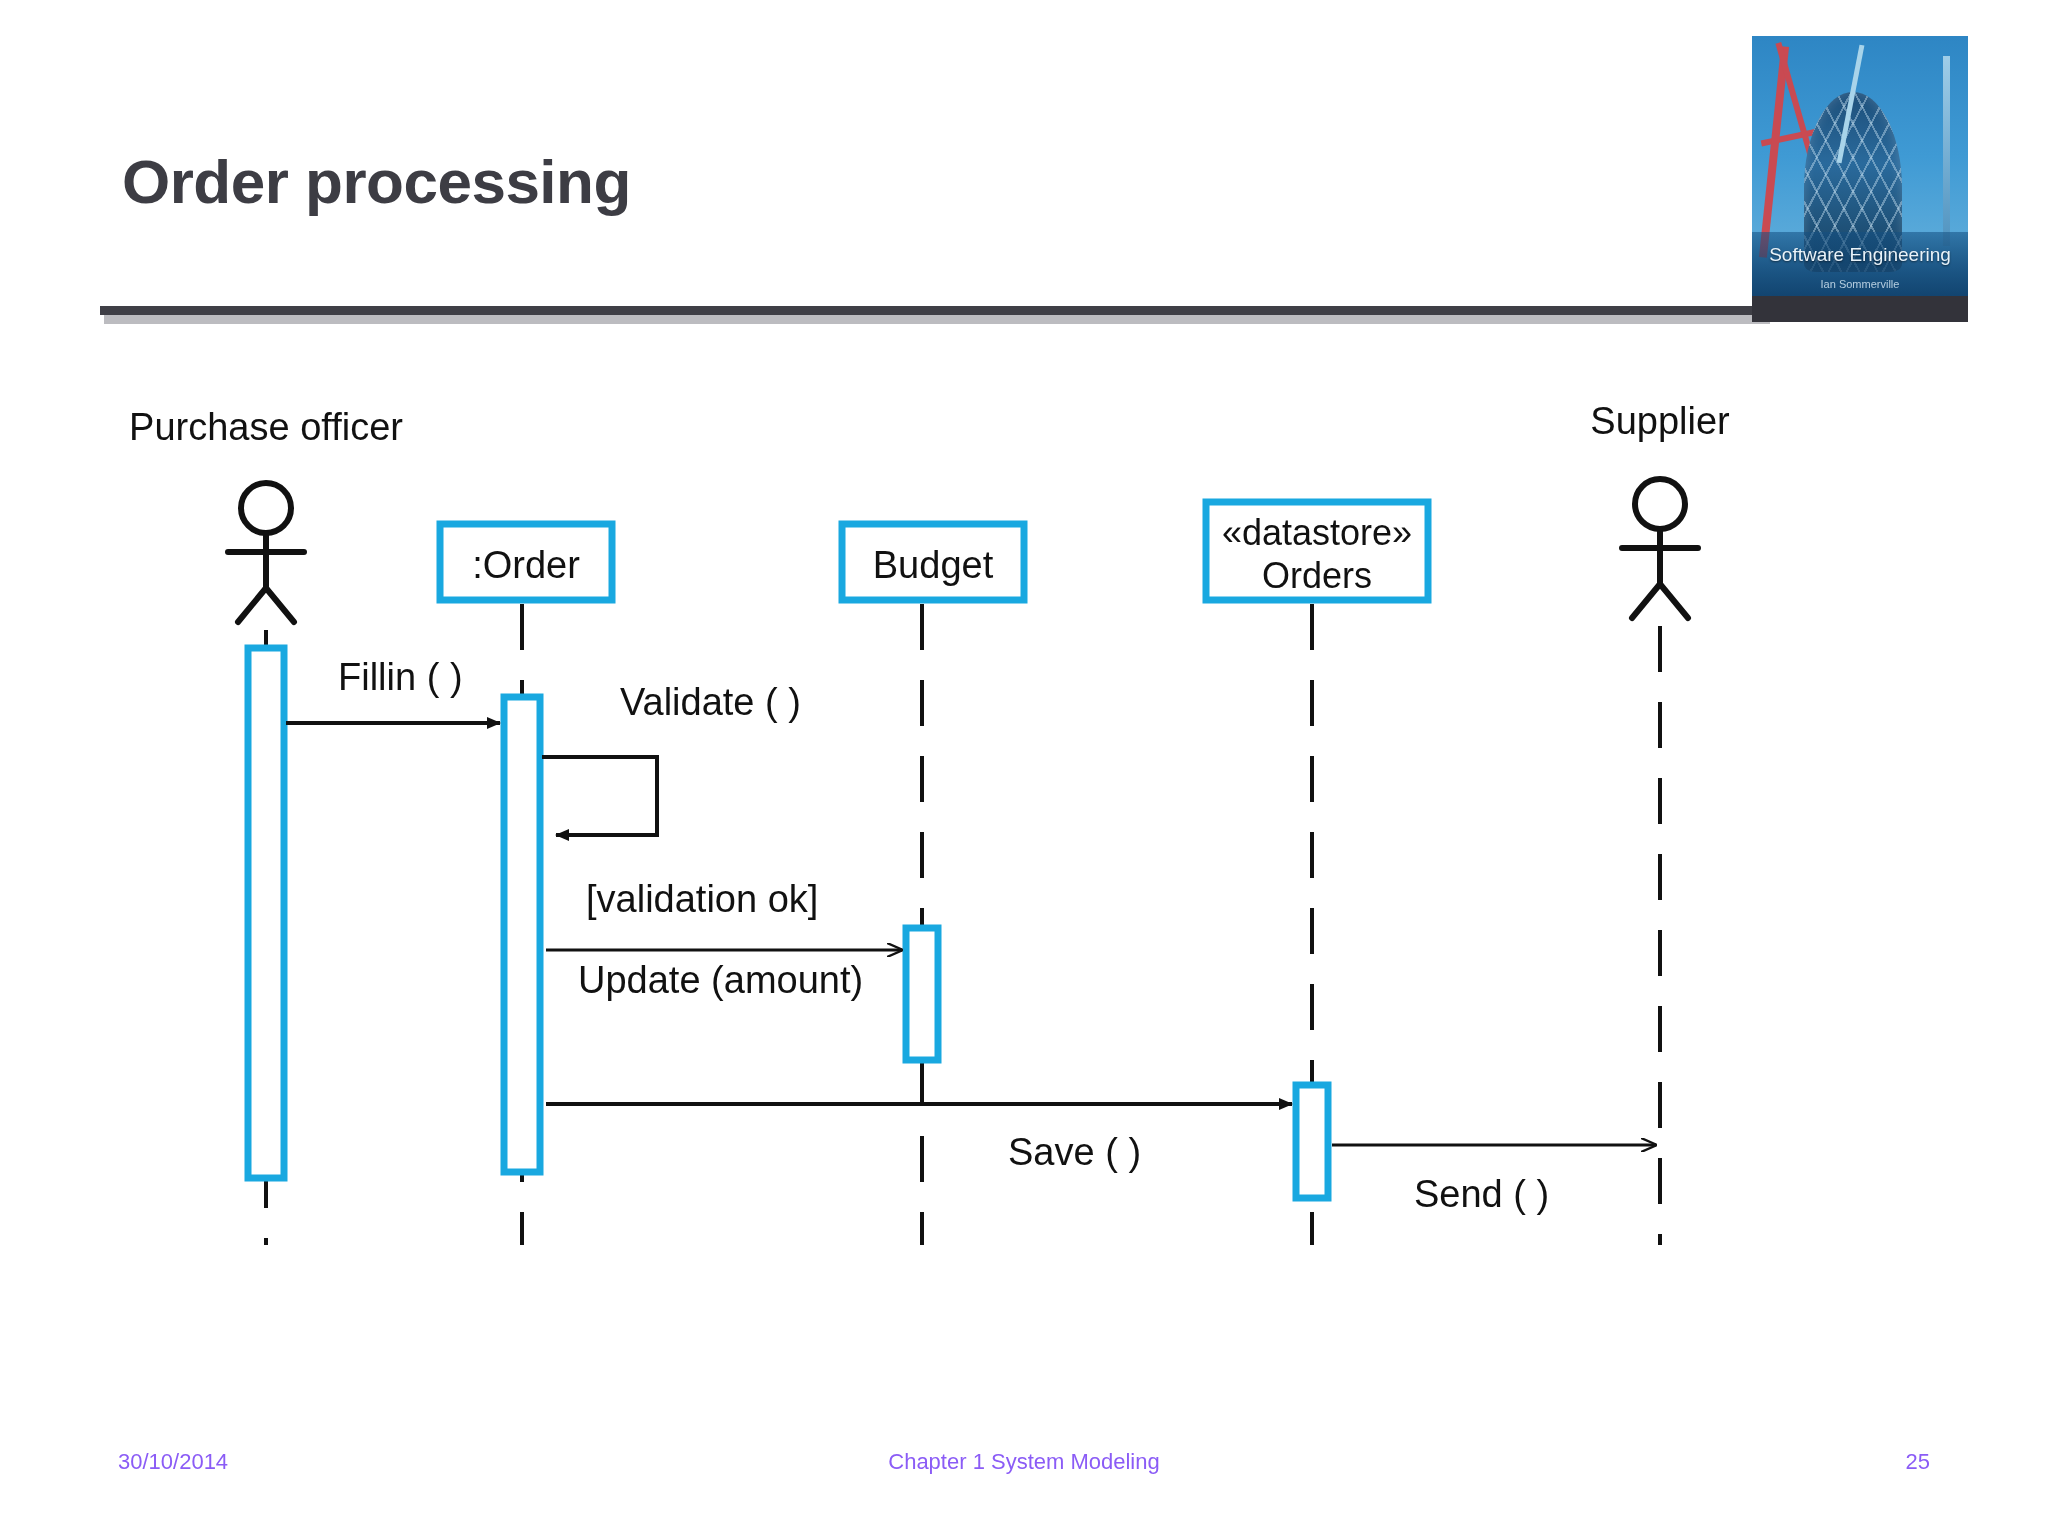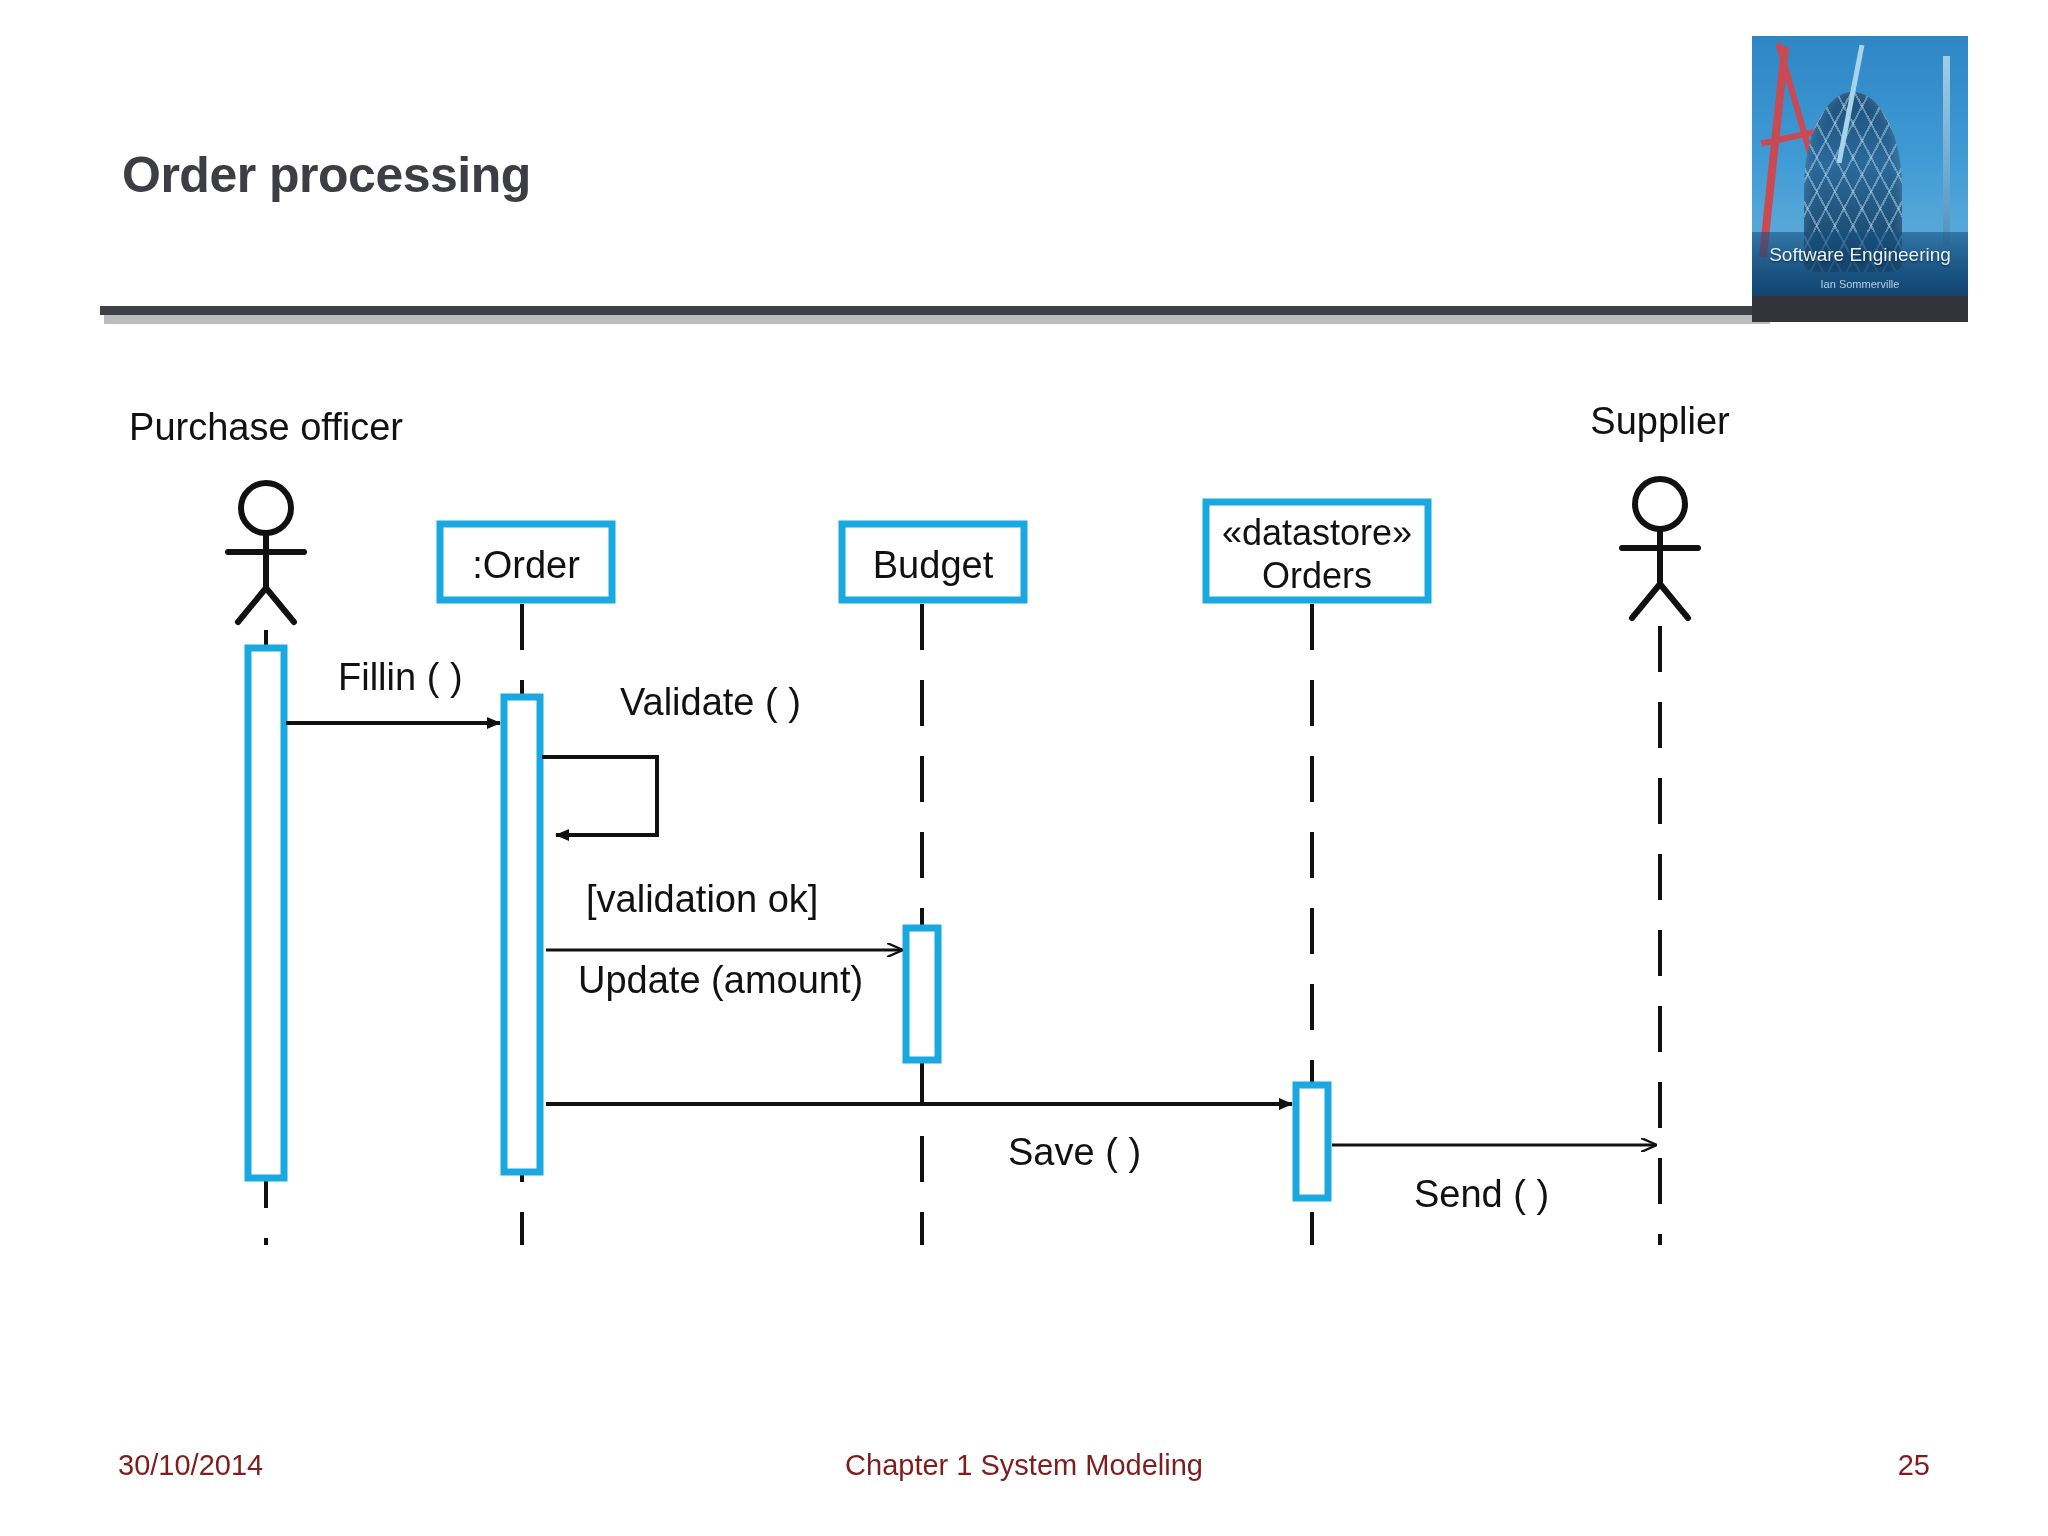--- a/index.html
+++ b/index.html
@@ -22,21 +22,21 @@
     width: 2048px;
     height: 1536px;
     background: #ffffff;
   }
 
   
   #slide-title {
     position: absolute;
     left: 122px;
     top: 146px;
-    font-size: 50px;
+    font-size: 62px;
     font-weight: bold;
     color: #3d3d44;
     letter-spacing: -0.5px;
     white-space: nowrap;
     font-family: "Liberation Sans", sans-serif;
   }
 
   
   #title-rule {
     position: absolute;
@@ -148,22 +148,22 @@
     position: absolute;
     left: 0;
     top: 0;
     width: 2048px;
     height: 1536px;
   }
 
   
   .footer-text {
     position: absolute;
-    font-size: 29px;
-    color: #7f1d1d;
+    font-size: 22px;
+    color: #8b5cf6;
     font-family: "Liberation Sans", sans-serif;
     white-space: nowrap;
   }
   #footer-date   { left: 118px;  top: 1449px; }
   #footer-center { left: 0; right: 0; top: 1449px; text-align: center; }
   #footer-page   { right: 118px; top: 1449px; }
 </style>
 </head>
 <body>
 

